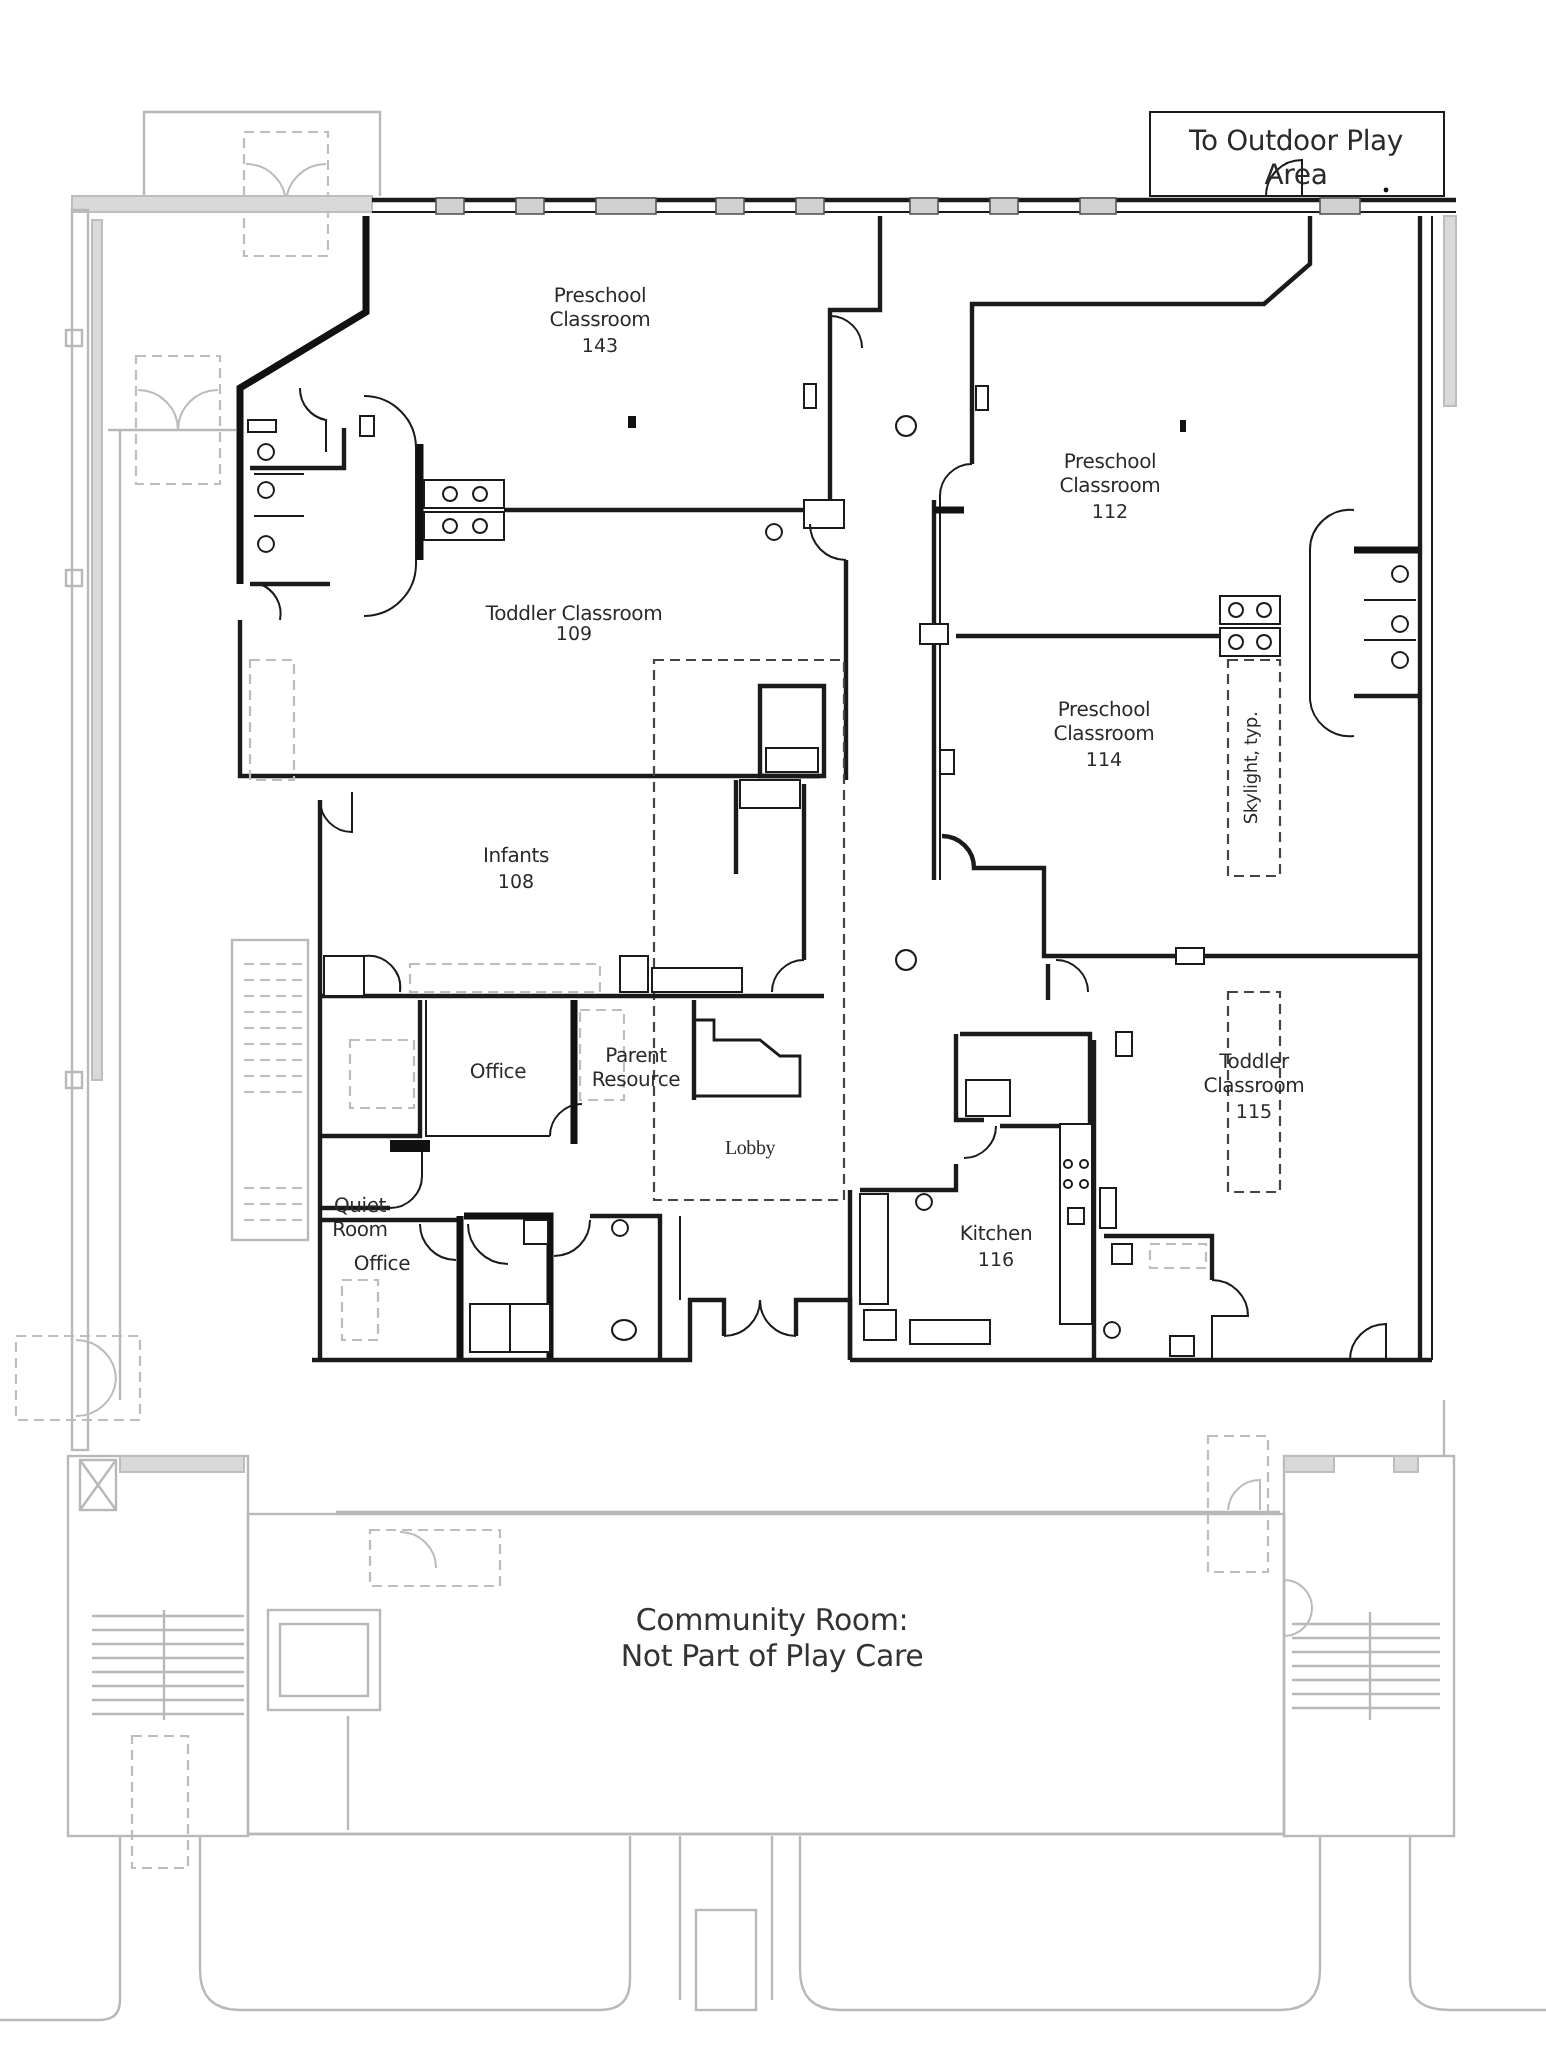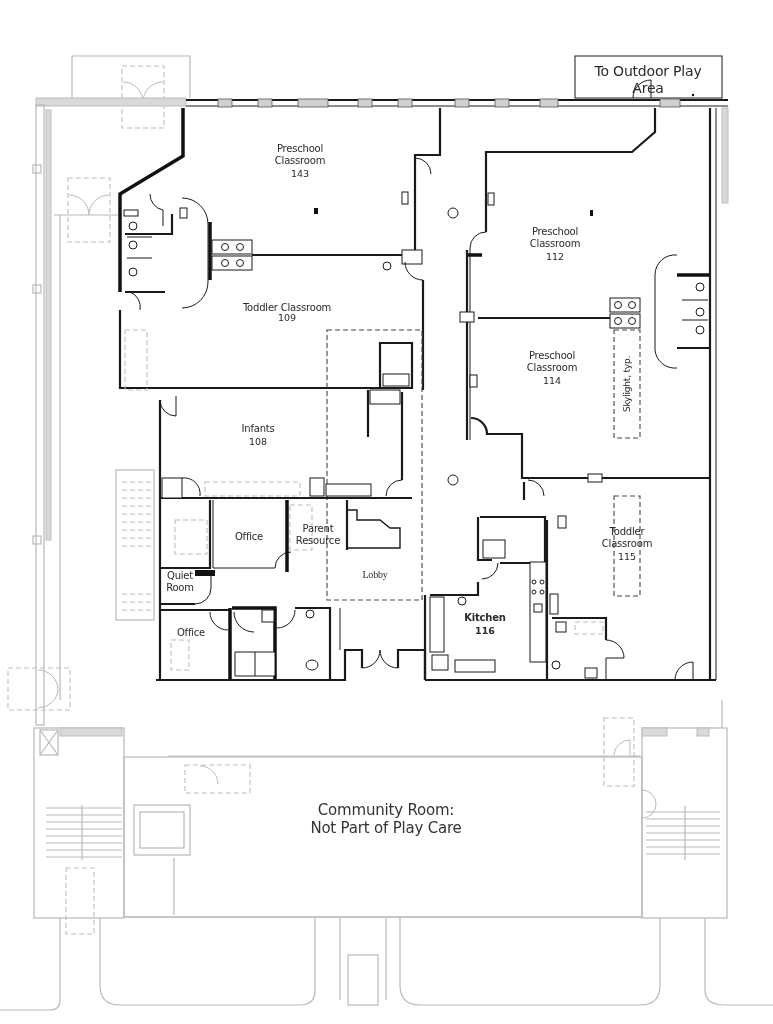--- a/index.html
+++ b/index.html
@@ -335,28 +335,28 @@
 
 <div class="lbl small" style="left:318px; top:523px;">
   <span class="name" style="width:52px; white-space:normal;">Parent Resource</span>
 </div>
 
 <div class="lbl" style="left:375px; top:569px;font-family:Liberation Serif, serif;">
   <span class="name">Lobby</span>
 </div>
 
 <div class="lbl small" style="left:180px; top:570px;">
-  <span class="name" style="width:34px; white-space:normal;">Quiet Room</span>
+  <span class="name" style="width:34px; white-space:normal;margin-top:28px;">Quiet Room</span>
 </div>
 
 <div class="lbl small" style="left:191px; top:627px;">
   <span class="name">Office</span>
 </div>
 
-<div class="lbl" style="left:485px; top:612px;font-weight:bold;">
+<div class="lbl" style="left:498px; top:612px;">
   <span class="name">Kitchen</span>
   <span class="num">116</span>
 </div>
 
 <div class="lbl ctx" style="left:386px; top:802px;">
   <span class="name">Community Room:</span>
   <span class="name">Not Part of Play Care</span>
 </div>
 
 </body></html>

